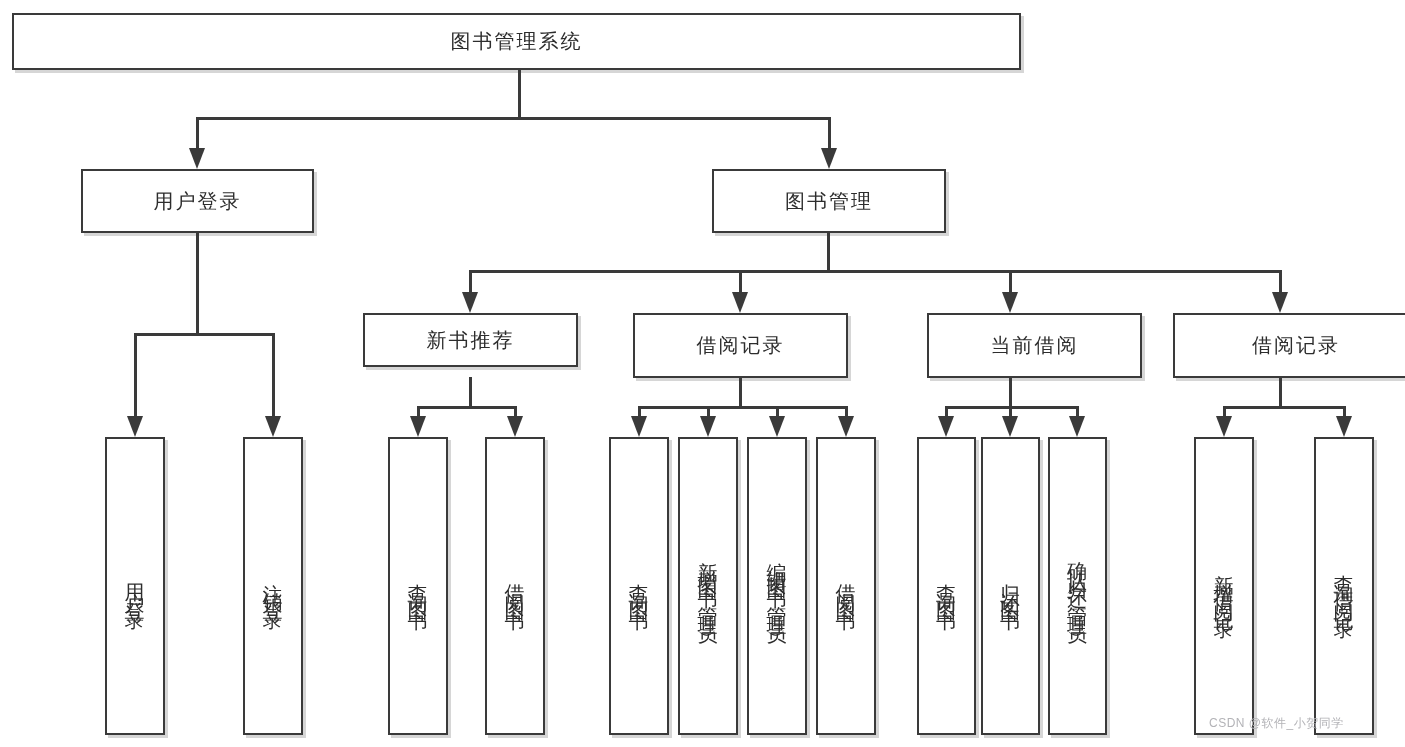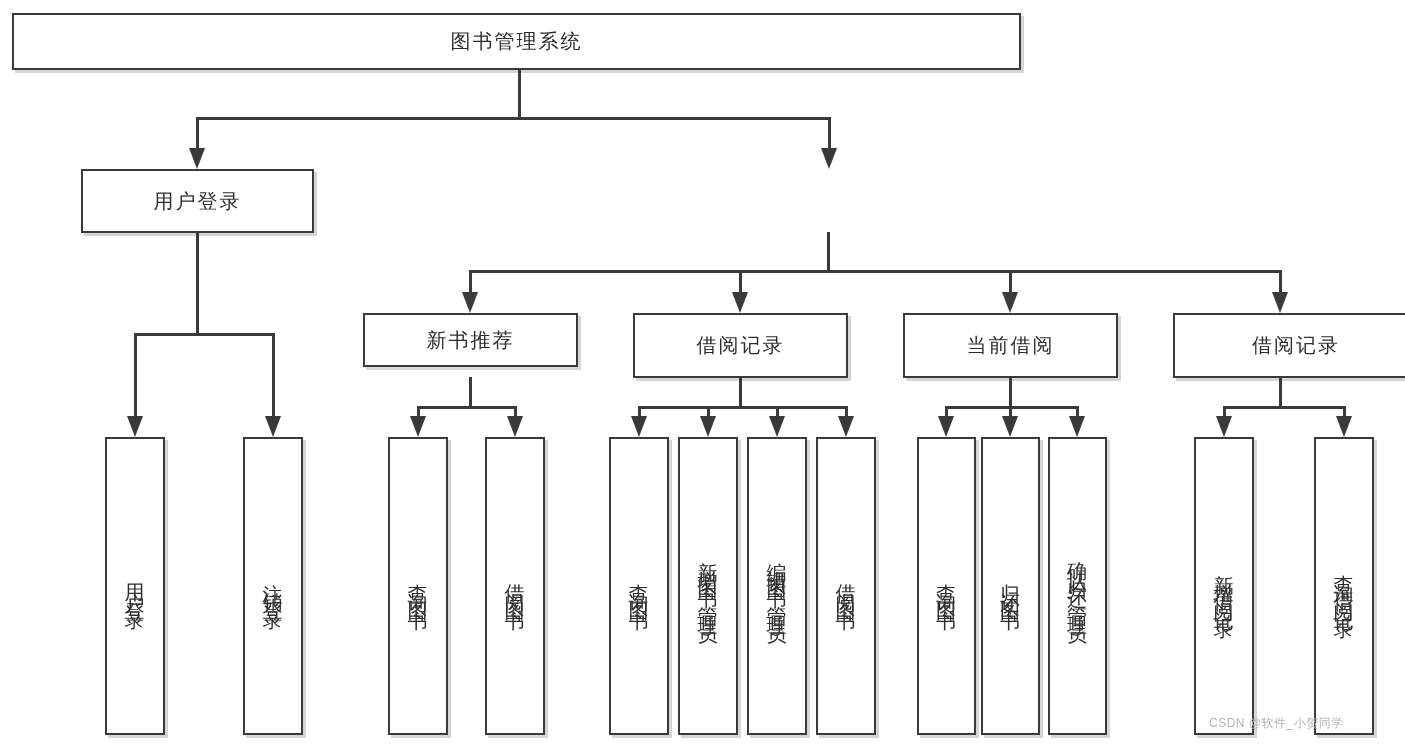--- a/index.html
+++ b/index.html
@@ -54,20 +54,21 @@
   <div class="node" style="left:12px;top:13px;width:1009px;height:57px">图书管理系统</div>
 
   <div class="vline" style="left:518px;top:68px;height:51px"></div>
   <div class="hline" style="left:196px;top:117px;width:634px"></div>
   <div class="vline" style="left:196px;top:117px;height:34px"></div>
   <div class="arrow" style="left:189px;top:148px"></div>
   <div class="vline" style="left:828px;top:117px;height:34px"></div>
   <div class="arrow" style="left:821px;top:148px"></div>
 
   <div class="node" style="left:81px;top:169px;width:233px;height:64px">用户登录</div>
+  <div class="node" style="left:712px;top:169px;width:234px;height:64px">图书管理</div>
 
   <div class="vline" style="left:196px;top:232px;height:104px"></div>
   <div class="hline" style="left:134px;top:333px;width:140px"></div>
   <div class="vline" style="left:134px;top:333px;height:86px"></div>
   <div class="arrow" style="left:127px;top:416px"></div>
   <div class="vline" style="left:272px;top:333px;height:86px"></div>
   <div class="arrow" style="left:265px;top:416px"></div>
 
   <div class="vline" style="left:827px;top:232px;height:41px"></div>
   <div class="hline" style="left:469px;top:270px;width:813px"></div>
@@ -75,21 +76,21 @@
   <div class="arrow" style="left:462px;top:292px"></div>
   <div class="vline" style="left:739px;top:270px;height:25px"></div>
   <div class="arrow" style="left:732px;top:292px"></div>
   <div class="vline" style="left:1009px;top:270px;height:25px"></div>
   <div class="arrow" style="left:1002px;top:292px"></div>
   <div class="vline" style="left:1279px;top:270px;height:25px"></div>
   <div class="arrow" style="left:1272px;top:292px"></div>
 
   <div class="node" style="left:363px;top:313px;width:215px;height:54px">新书推荐</div>
   <div class="node" style="left:633px;top:313px;width:215px;height:65px">借阅记录</div>
-  <div class="node" style="left:903px;top:313px;width:215px;height:65px">当前借阅</div>
+  <div class="node" style="left:927px;top:313px;width:215px;height:65px">当前借阅</div>
   <div class="node" style="left:1173px;top:313px;width:246px;height:65px">借阅记录</div>
 
   <div class="vline" style="left:469px;top:377px;height:32px"></div>
   <div class="hline" style="left:417px;top:406px;width:100px"></div>
   <div class="vline" style="left:417px;top:406px;height:13px"></div>
   <div class="arrow" style="left:410px;top:416px"></div>
   <div class="vline" style="left:514px;top:406px;height:13px"></div>
   <div class="arrow" style="left:507px;top:416px"></div>
 
   <div class="vline" style="left:739px;top:377px;height:32px"></div>

